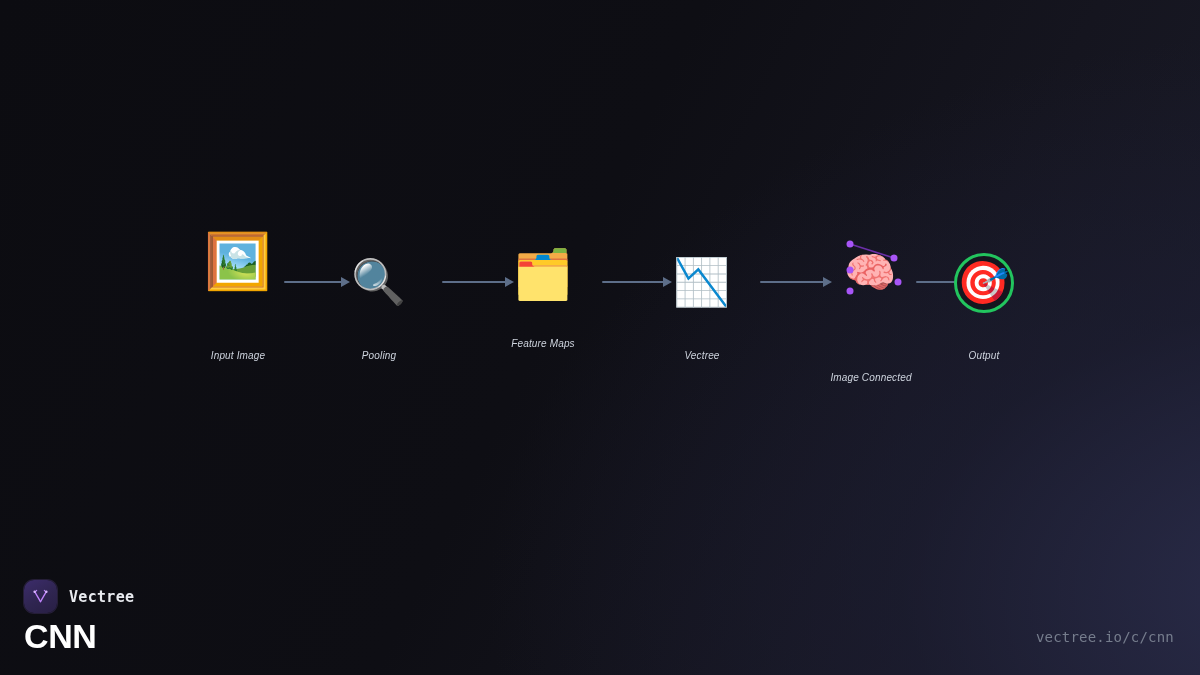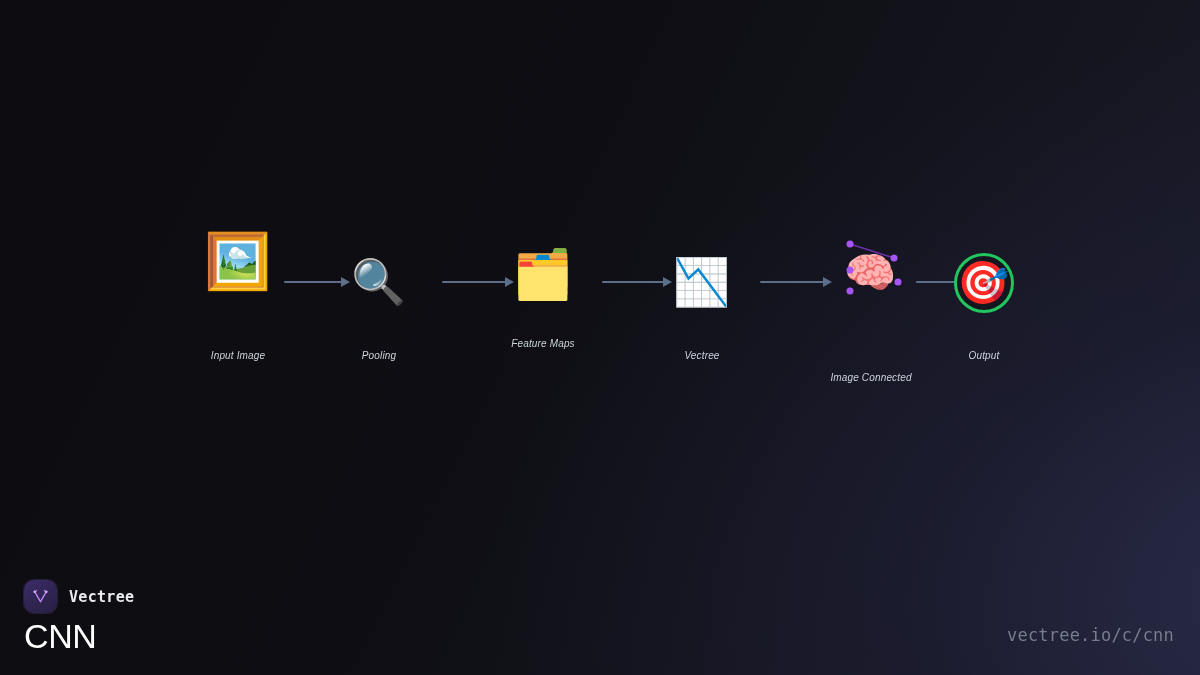--- a/index.html
+++ b/index.html
@@ -128,31 +128,31 @@
     color: #e8eaef;
     font-family: "DejaVu Sans Mono", monospace;
     font-size: 15px;
     font-weight: bold;
     letter-spacing: 0.3px;
   }
   .brand-title {
     color: #ffffff;
     font-family: "Liberation Sans", sans-serif;
     font-size: 34px;
-    font-weight: normal;
+    font-weight: bold;
     letter-spacing: -0.4px;
     line-height: 1.05;
   }
   #site-url {
     position: absolute;
     right: 26px;
     bottom: 30px;
     color: #767d8d;
     font-family: "DejaVu Sans Mono", monospace;
-    font-size: 17px;
+    font-size: 14px;
     letter-spacing: 0.2px;
   }
 </style>
 </head>
 <body>
 
 <div id="stage">
 
   <div id="pipeline">
       <div class="arrow" style="left: 284px; top: 282px; width: 66px;">

